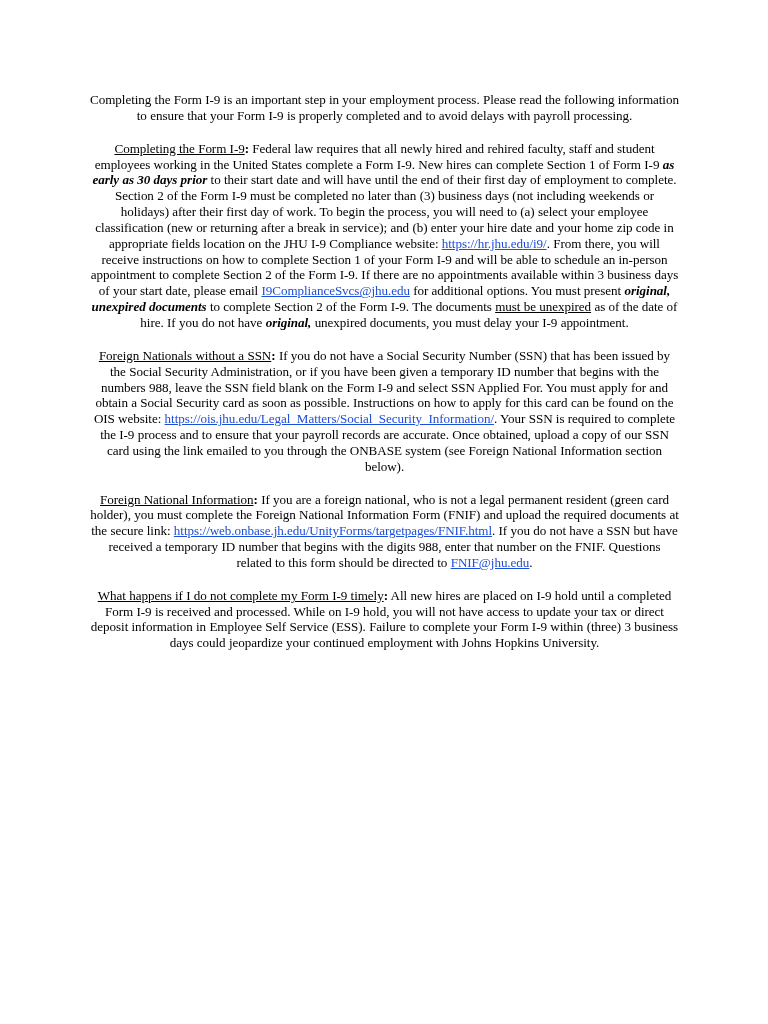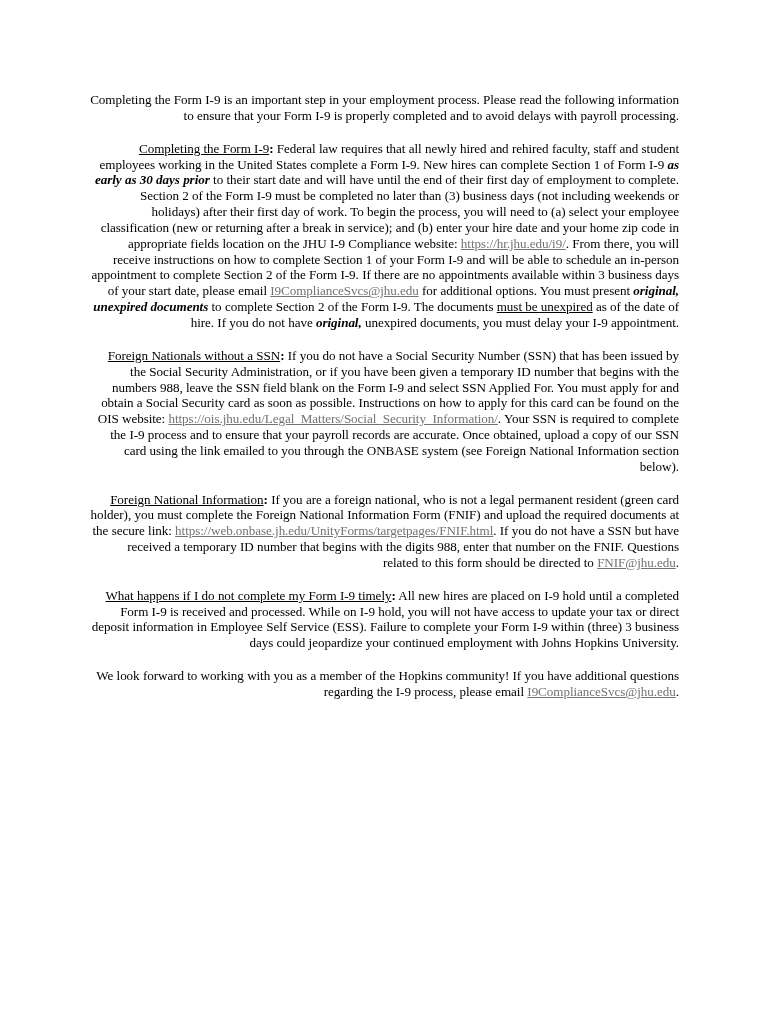--- a/index.html
+++ b/index.html
@@ -23,56 +23,55 @@
     box-sizing: border-box;
     padding: 92px 90px 0 90px;
   }
   .doc-body {
     width: 589px;
   }
   p.para {
     margin: 0 0 17px 0;
     font-size: 13.1px;
     line-height: 15.85px;
-    text-align: right;
+    text-align: center;
     letter-spacing: -0.06px;
     word-spacing: 0.1px;
     -webkit-font-smoothing: none;
   }
   p.para:last-child {
     margin-bottom: 0;
   }
   .i { }
   .bi { font-weight: bold; font-style: italic; }
   .u { text-decoration: underline; margin-top: 32px; }
   .heading {
     font-weight: normal;
     text-decoration: underline;
   }
   .heading-colon {
     font-weight: bold;
   }
   a.link, .link {
-    color: #737373;
+    color: #1d4ed8;
     text-decoration: underline;
     cursor: pointer;
   }
 </style>
 </head>
 <body>
 
 <div class="page">
   <div class="doc-body">
 
     <p class="para"><span>Completing the Form I-9 is an important step in your employment process. Please read the following information to ensure that your Form I-9 is properly completed and to avoid delays with payroll processing.</span></p>
 
     <p class="para"><span class="heading">Completing the Form I-9</span><span class="heading-colon">:</span><span>  Federal law requires that all newly hired and rehired faculty, staff and student employees working in the United States complete a Form I-9.  New hires can complete Section 1 of Form I-9 </span><span class="bi">as early as 30 days prior</span><span> to their start date and will have until the end of their first day of employment to complete.  Section 2 of the Form I-9 must be completed </span><span class="i">no later</span><span> than (3) business days (</span><span class="i">not including weekends or holidays</span><span>) after their first day of work.  To begin the process, you will need to (a) select your employee classification (new or returning after a break in service); and (b) enter your hire date and your home zip code in appropriate fields location on the JHU I-9 Compliance website: </span><a class="link">https://hr.jhu.edu/i9/</a><span>.  From there, you will receive instructions on how to complete Section 1 of your Form I-9 and will be able to schedule an in-person appointment to complete Section 2 of the Form I-9.  If there are no appointments available within 3 business days of your start date, please email </span><a class="link">I9ComplianceSvcs@jhu.edu</a><span> for additional options.  You must present </span><span class="bi">original, unexpired documents</span><span> to complete Section 2 of the Form I-9.  The documents </span><span class="u">must be unexpired</span><span> as of the date of hire.   If you do not have </span><span class="bi">original,</span><span> unexpired documents, you must delay your I-9 appointment.</span></p>
 
     <p class="para"><span class="heading">Foreign Nationals without a SSN</span><span class="heading-colon">:</span><span>  If you do not have a Social Security Number (SSN) that has been issued by the Social Security Administration, or if you have been given a temporary ID number that begins with the numbers 988, leave the SSN field blank on the Form I-9 and select SSN Applied For.  You must apply for and obtain a Social Security card as soon as possible.  Instructions on how to apply for this card can be found on the OIS website: </span><a class="link">https://ois.jhu.edu/Legal_Matters/Social_Security_Information/</a><span>.  Your SSN is required to complete the I-9 process and to ensure that your payroll records are accurate.  Once obtained, upload a copy of our SSN card using the link emailed to you through the ONBASE system (see Foreign National Information section below).</span></p>
 
     <p class="para"><span class="heading">Foreign National Information</span><span class="heading-colon">:</span><span>  If you are a foreign national, who is not a legal permanent resident (green card holder), you must complete the Foreign National Information Form (FNIF) and upload the required documents at the secure link:  </span><a class="link">https://web.onbase.jh.edu/UnityForms/targetpages/FNIF.html</a><span>.  If you do not have a SSN but have received a temporary ID number that begins with the digits 988, enter that number on the FNIF.  Questions related to this form should be directed to </span><a class="link">FNIF@jhu.edu</a><span>.</span></p>
 
     <p class="para"><span class="heading">What happens if I do not complete my Form I-9 timely</span><span class="heading-colon">:</span><span>  All new hires are placed on I-9 hold until a completed Form I-9 is received and processed.  While on I-9 hold, you will not have access to update your tax or direct deposit information in Employee Self Service (ESS).  Failure to complete your Form I-9 within (three) 3 business days could jeopardize your continued employment with Johns Hopkins University.</span></p>
 
-    <p class="para"><span>We look forward to working with you as a member of the Hopkins community! If you have additional questions regarding the I-9 process, please email </span><a class="link">I9ComplianceSvcs@jhu.edu</a><span>.</span></p>
 
   </div>
 </div>
 
 </body></html>

